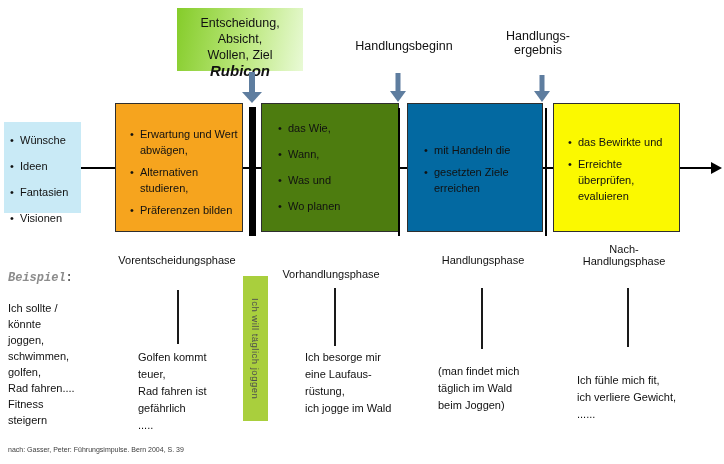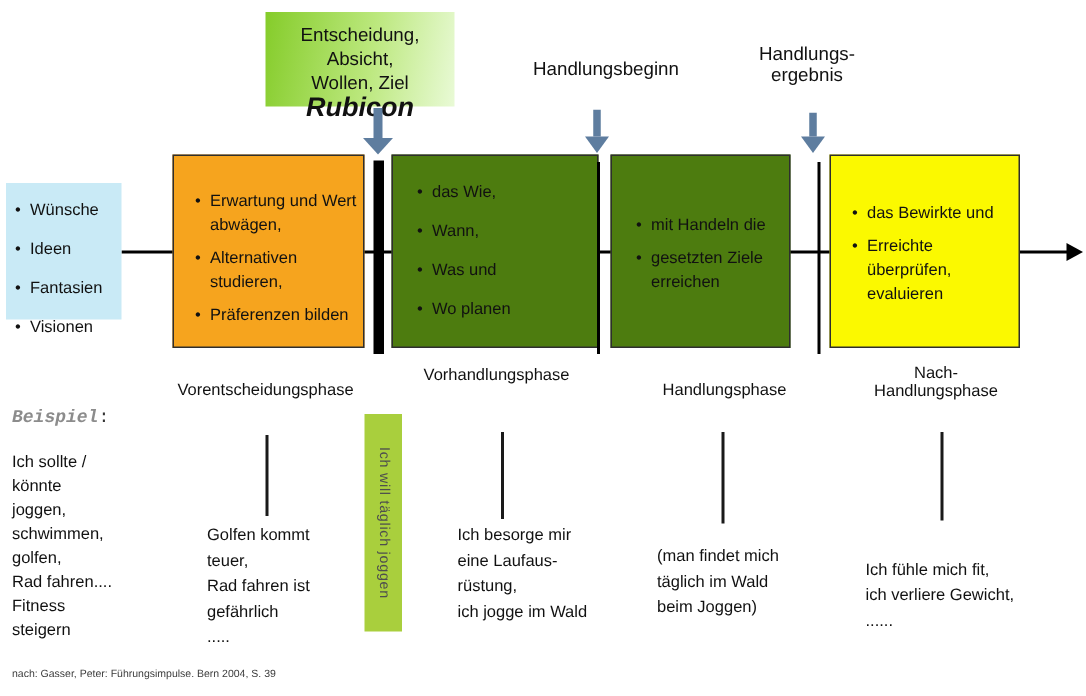--- a/index.html
+++ b/index.html
@@ -8,33 +8,33 @@
     font-family:"Liberation Sans",sans-serif;color:#111;
   }
   
   .axis-line{position:absolute;left:81px;top:167px;width:632px;height:2px;background:#000;z-index:1;}
   .axis-head{position:absolute;left:711px;top:162px;width:0;height:0;z-index:1;
     border-left:11px solid #000;border-top:6px solid transparent;border-bottom:6px solid transparent;}
   
   .rubicon-title{position:absolute;left:177px;top:8px;width:126px;height:63px;z-index:2;
     background:linear-gradient(100deg,#85CC2A 0%,#BCE87E 55%,#E9FAD6 100%);
     text-align:center;font-size:12.5px;line-height:16px;padding-top:7px;box-sizing:border-box;}
-  .rubicon-word{font-weight:bold;font-style:italic;font-size:18px;margin-top:0;}
+  .rubicon-word{font-weight:bold;font-style:italic;font-size:15px;margin-top:0;}
   .top-label{position:absolute;z-index:2;font-size:12.5px;line-height:14px;text-align:center;white-space:nowrap;}
   .top-label.twoline{white-space:normal;}
   .arrow-svg{position:absolute;z-index:4;}
   
   .pbox{position:absolute;top:103px;height:129px;box-sizing:border-box;border:1.5px solid #2e2e2e;z-index:2;}
   .pbox ul{list-style:none;margin:0;padding:0;}
   .pbox li{position:relative;padding-left:12px;font-size:11px;line-height:16px;margin-bottom:6px;}
   .pbox li::before{content:"\2022";position:absolute;left:2px;top:0;}
   .box-orange{left:115px;width:128px;background:#F6A41E;padding:22px 0 0 12px;}
   .box-gold-1{left:261px;width:138px;background:#4d7c0f;padding:16px 8px 0 14px;}
   .box-gold-1 li{margin-bottom:10px;}
-  .box-gold-2{left:407px;width:120px;background:#4d7c0f;padding:38px 8px 0 14px;}
+  .box-gold-2{left:407px;width:136px;background:#0369a1;padding:38px 8px 0 14px;}
   .box-gold-2 li{margin-bottom:6px;}
   .box-yellow{left:553px;width:127px;background:#FBF900;padding:30px 6px 0 12px;}
   .box-blue{position:absolute;left:4px;top:122px;width:77px;height:91px;background:#C9EAF6;z-index:2;
     box-sizing:border-box;padding:11px 4px 0 6px;}
   .box-blue ul{list-style:none;margin:0;padding:0;}
   .box-blue li{position:relative;padding-left:10px;font-size:11px;line-height:15px;margin-bottom:11px;}
   .box-blue li::before{content:"\2022";position:absolute;left:0;top:0;}
   .rubicon-bar{position:absolute;left:249px;top:107px;width:7px;height:129px;background:#000;z-index:3;}
   .divider{position:absolute;top:108px;width:2px;height:128px;background:#000;z-index:3;}
   
@@ -127,21 +127,21 @@
   <div class="divider" style="left:545px;"></div>
 
   <div class="pbox box-yellow">
     <ul>
       <li>das Bewirkte und</li>
       <li>Erreichte überprüfen, evaluieren</li>
     </ul>
   </div>
 
   <div class="phase-label" style="left:102px;top:254px;">Vorentscheidungsphase</div>
-  <div class="phase-label" style="left:256px;top:244px;">Vorhandlungsphase</div>
+  <div class="phase-label" style="left:256px;top:268px;">Vorhandlungsphase</div>
   <div class="phase-label" style="left:408px;top:254px;">Handlungsphase</div>
   <div class="phase-label twoline" style="left:549px;top:243px;">
     <div>Nach-</div>
     <div>Handlungsphase</div>
   </div>
 
   <div class="stem" style="left:177px;top:290px;height:54px;"></div>
   <div class="stem" style="left:334px;top:288px;height:58px;"></div>
   <div class="stem" style="left:481px;top:288px;height:61px;"></div>
   <div class="stem" style="left:627px;top:288px;height:59px;"></div>

